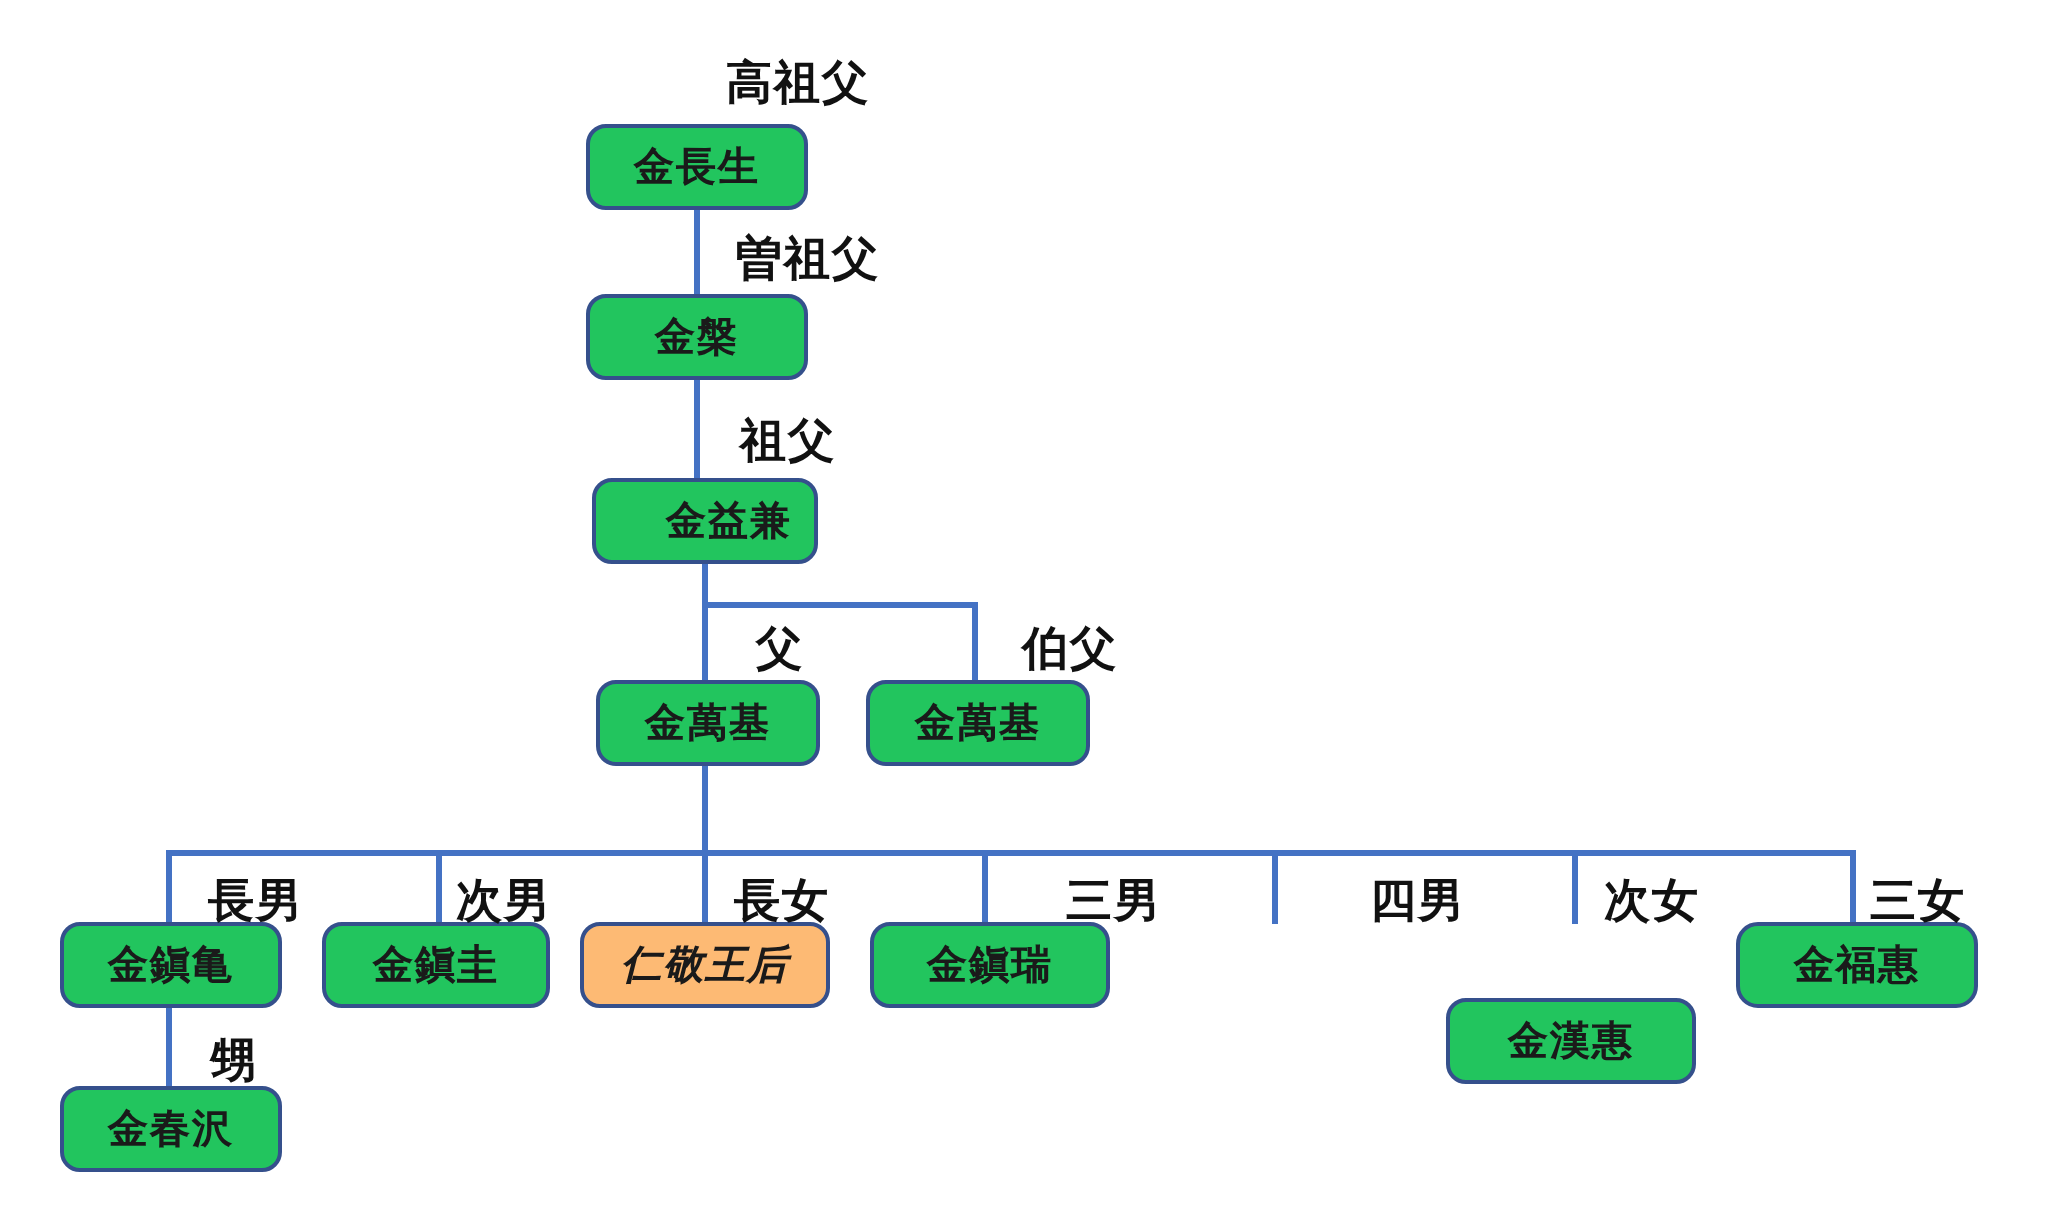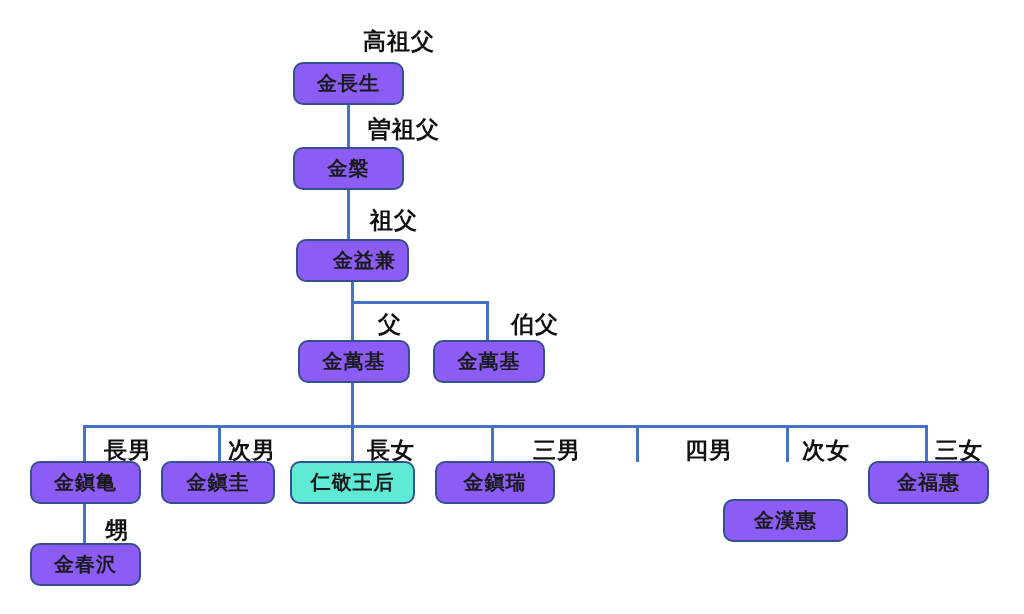--- a/index.html
+++ b/index.html
@@ -7,29 +7,29 @@
     position:relative;
     width:1024px;height:614px;
     background:#ffffff;
     font-family:"Liberation Sans","DejaVu Sans",sans-serif;
     overflow:hidden;
   }
   .node{
     position:absolute;
     height:43px;
     box-sizing:border-box;
-    background:#8b5cf6;
+    background:#22c55e;
     border:2.5px solid #35508C;
     border-radius:10px;
     display:flex;align-items:center;justify-content:center;
     font-size:20px;font-weight:bold;color:#1A1A1A;
     letter-spacing:1px;
     z-index:2;
   }
-  .node.highlight{background:#5eead4;}
+  .node.highlight{background:#fdba74;font-style:italic;}
   .rel{
     position:absolute;
     font-size:23px;font-weight:bold;color:#111111;
     letter-spacing:1px;
     white-space:nowrap;
     z-index:3;
   }
   .line{position:absolute;background:#4472C4;z-index:1;}
   .line.v{width:3px;}
   .line.h{height:3px;}
@@ -80,16 +80,16 @@
   <div class="node" style="left:293px;top:62px;width:111px;">金長生</div>
   <div class="node" style="left:293px;top:147px;width:111px;">金槃</div>
   <div class="node" style="left:296px;top:239px;width:113px;padding-left:24px;">金益兼</div>
   <div class="node" style="left:298px;top:340px;width:112px;">金萬基</div>
   <div class="node" style="left:433px;top:340px;width:112px;">金萬基</div>
   <div class="node" style="left:30px;top:461px;width:111px;">金鎭亀</div>
   <div class="node" style="left:161px;top:461px;width:114px;">金鎭圭</div>
   <div class="node highlight" style="left:290px;top:461px;width:125px;">仁敬王后</div>
   <div class="node" style="left:435px;top:461px;width:120px;">金鎭瑞</div>
   <div class="node" style="left:723px;top:461px;width:125px;margin-top:38px;">金漢惠</div>
-  <div class="node" style="left:868px;top:461px;width:121px;">金福惠</div>
+  <div class="node" style="left:868px;top:461px;width:121px;border-radius:11px;">金福惠</div>
   <div class="node" style="left:30px;top:543px;width:111px;">金春沢</div>
 
 </div>
 
 </body></html>

